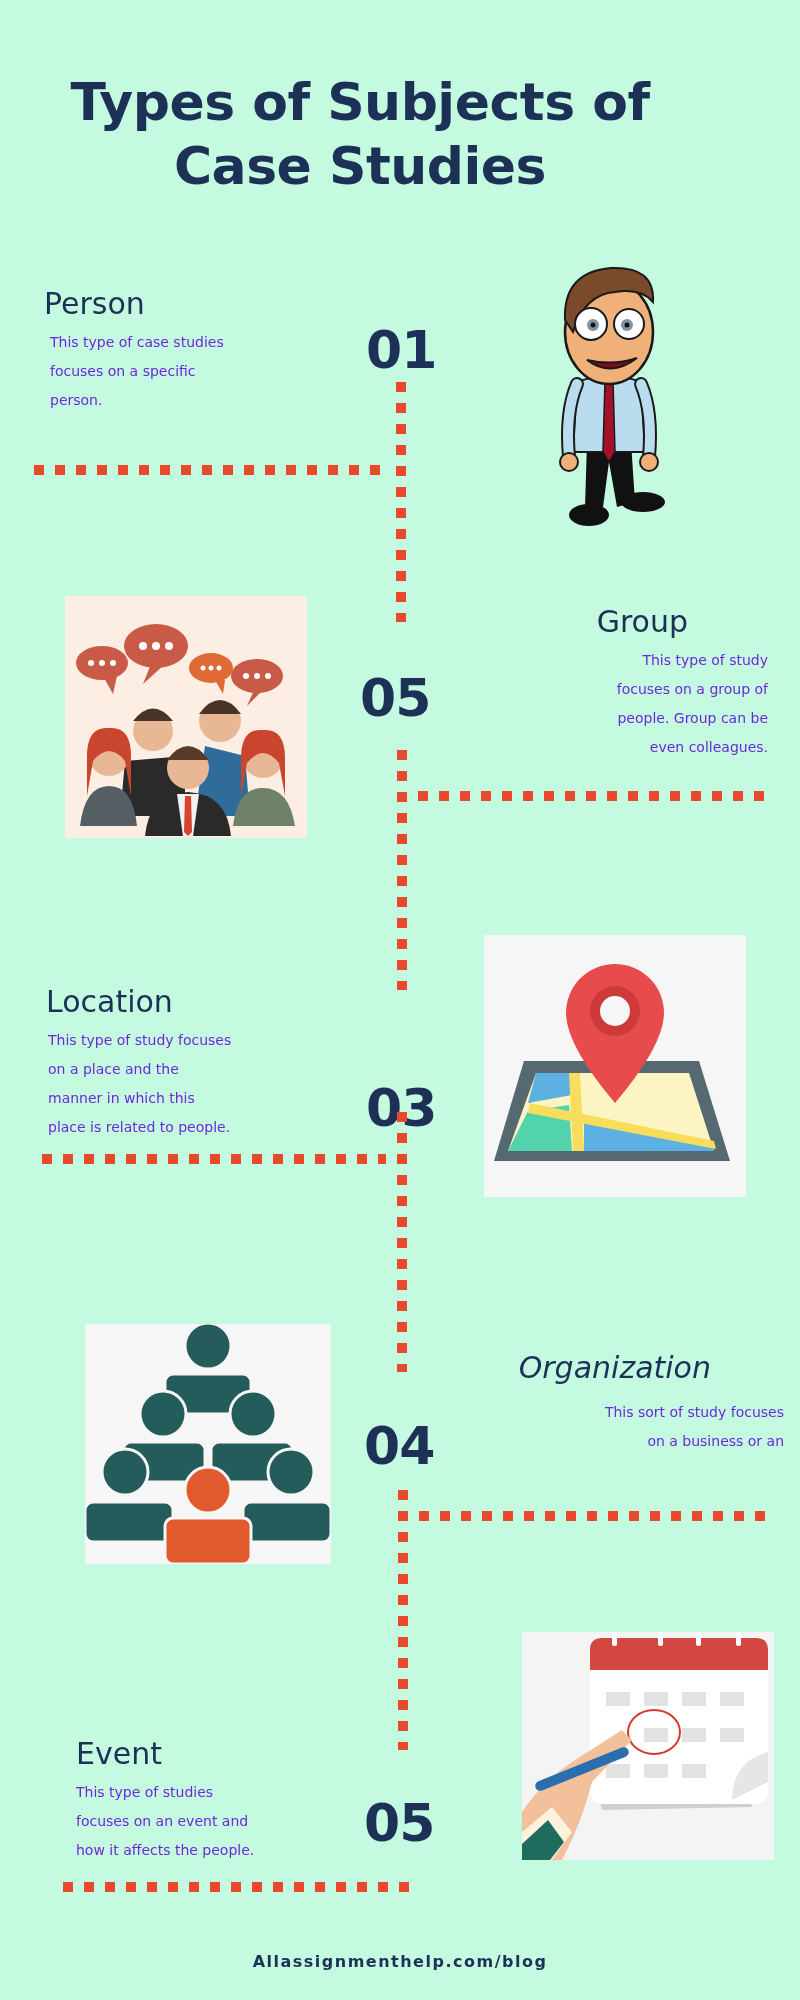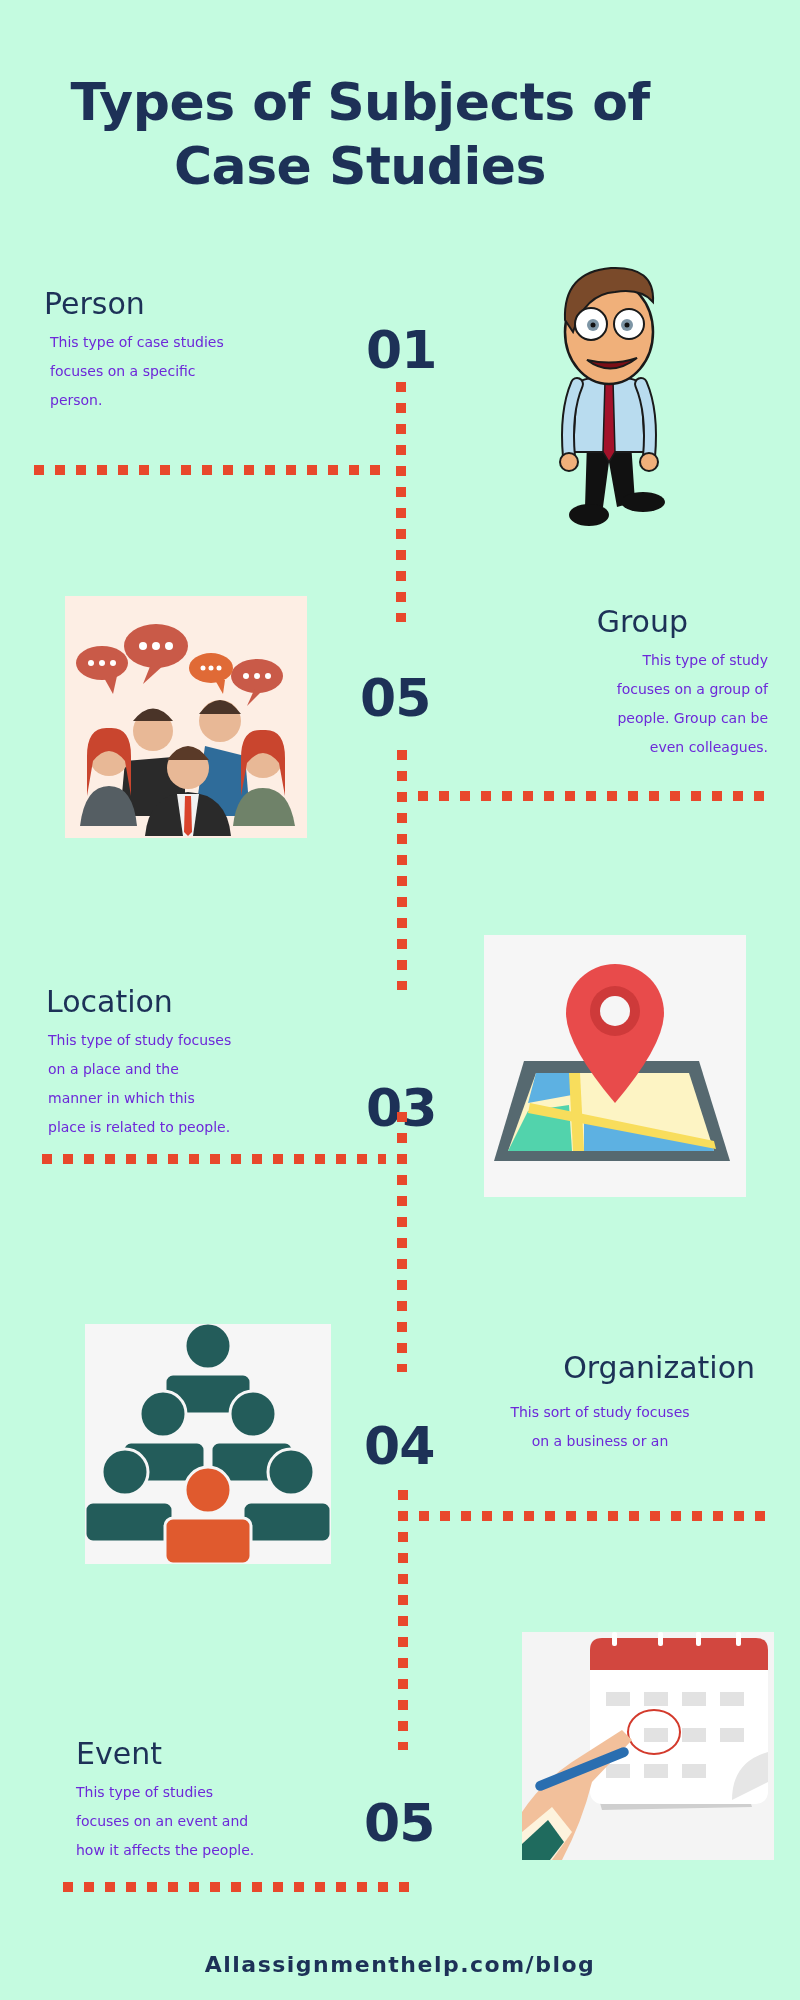--- a/index.html
+++ b/index.html
@@ -9,21 +9,21 @@
   .title { left: 0; width: 720px; top: 70px; text-align: center; font-weight: bold; font-size: 52px;
            line-height: 64px; color: #1d3157; letter-spacing: -0.5px; }
   .heading { font-size: 30px; font-weight: normal; color: #1d3157; line-height: 36px; }
   .desc { font-size: 14px; line-height: 29px; color: #6d28d9; }
   .right { text-align: right; }
   .num { font-size: 52px; font-weight: bold; color: #1d3157; line-height: 60px; letter-spacing: -1px; }
   .vdots { width: 10px; background-image: linear-gradient(to bottom, #e8482c 0 10px, transparent 10px 21px);
            background-size: 10px 21px; }
   .hdots { height: 10px; background-image: linear-gradient(to right, #e8482c 0 10px, transparent 10px 21px);
            background-size: 21px 10px; }
-  .footer { left: 0; width: 800px; top: 1952px; text-align: center; font-weight: bold; font-size: 22px;
+  .footer { left: 0; width: 800px; top: 1952px; text-align: center; font-weight: bold; font-size: 16px;
             letter-spacing: 1.5px; color: #1d3157; }
   .imgbox { overflow: hidden; }
 </style>
 </head>
 <body>
 
 <div class="abs title">
   <div>Types of Subjects of</div>
   <div>Case Studies</div>
 </div>
@@ -164,22 +164,22 @@
       <rect x="126" y="118" width="82" height="40" rx="8"></rect>
       <circle cx="40" cy="148" r="23"></circle>
       <circle cx="206" cy="148" r="23"></circle>
       <rect x="0" y="178" width="88" height="40" rx="8"></rect>
       <rect x="158" y="178" width="88" height="40" rx="8"></rect>
     </g>
     <circle cx="123" cy="166" r="23" fill="#e05a2e" stroke="#f6f6f6" stroke-width="3"></circle>
     <rect x="80" y="194" width="86" height="46" rx="8" fill="#e05a2e" stroke="#f6f6f6" stroke-width="3"></rect>
   </svg>
 </div>
-<div class="abs heading right" style="left:460px; width:295px; top:1350px;">Organization</div>
-<div class="abs desc right" style="left:436px; width:328px; top:1398px;text-align:center;">
+<div class="abs heading right" style="left:416px; width:295px; top:1350px;font-style:italic;">Organization</div>
+<div class="abs desc right" style="left:456px; width:328px; top:1398px;">
   <div>This sort of study focuses</div>
   <div>on a business or an</div>
 </div>
 <div class="abs num" style="left:364px; top:1416px;">04</div>
 <div class="abs vdots" style="left:398px; top:1490px; height:260px;"></div>
 <div class="abs hdots" style="left:419px; top:1511px; width:350px;"></div>
 
 <div class="abs" style="left:522px; top:1632px; width:252px; height:228px; background:#f4f4f4;">
   <svg width="252" height="228" viewBox="0 0 252 228">
     <path d="M72 150 L222 150 L230 175 L80 178 Z" fill="#cfcfcf"></path>

